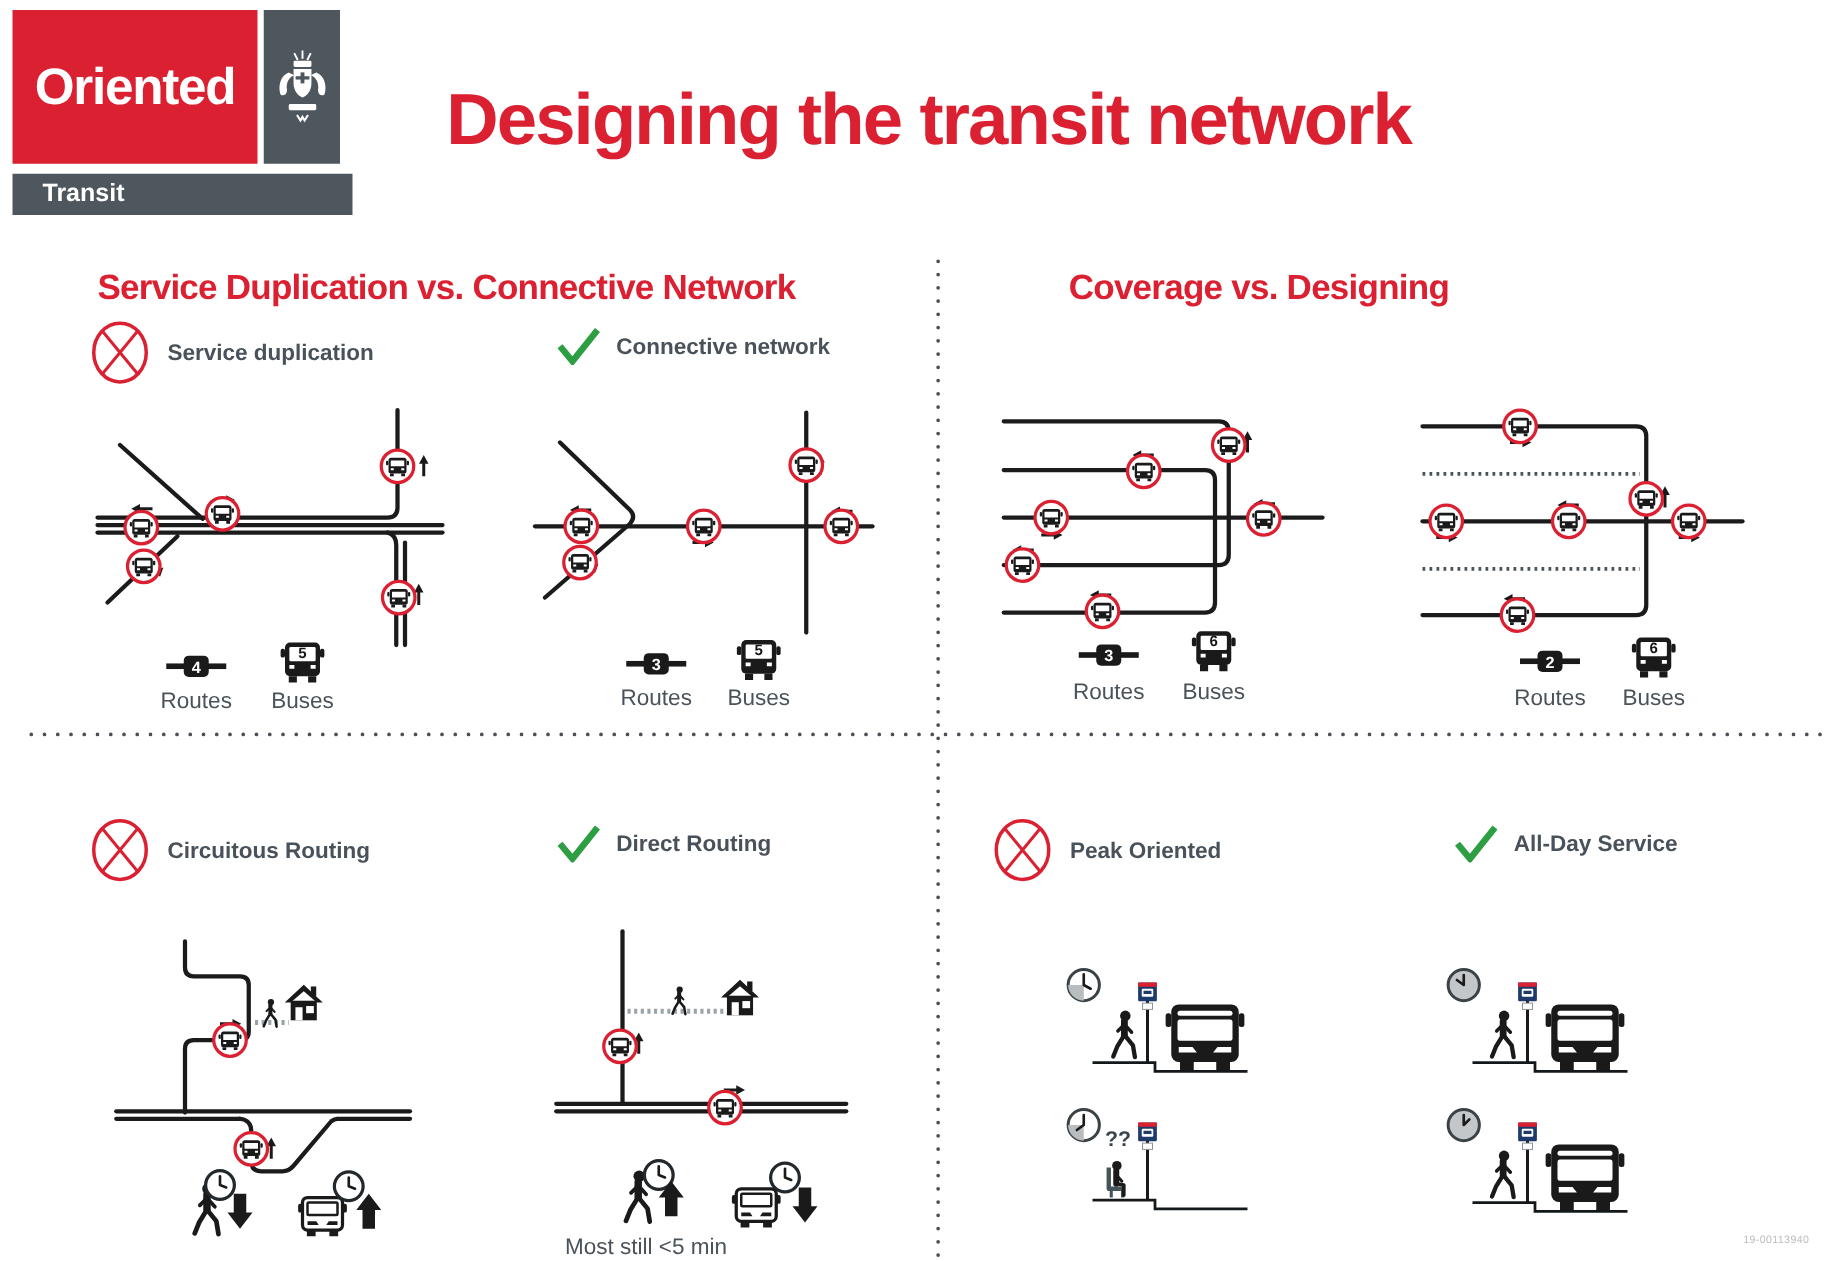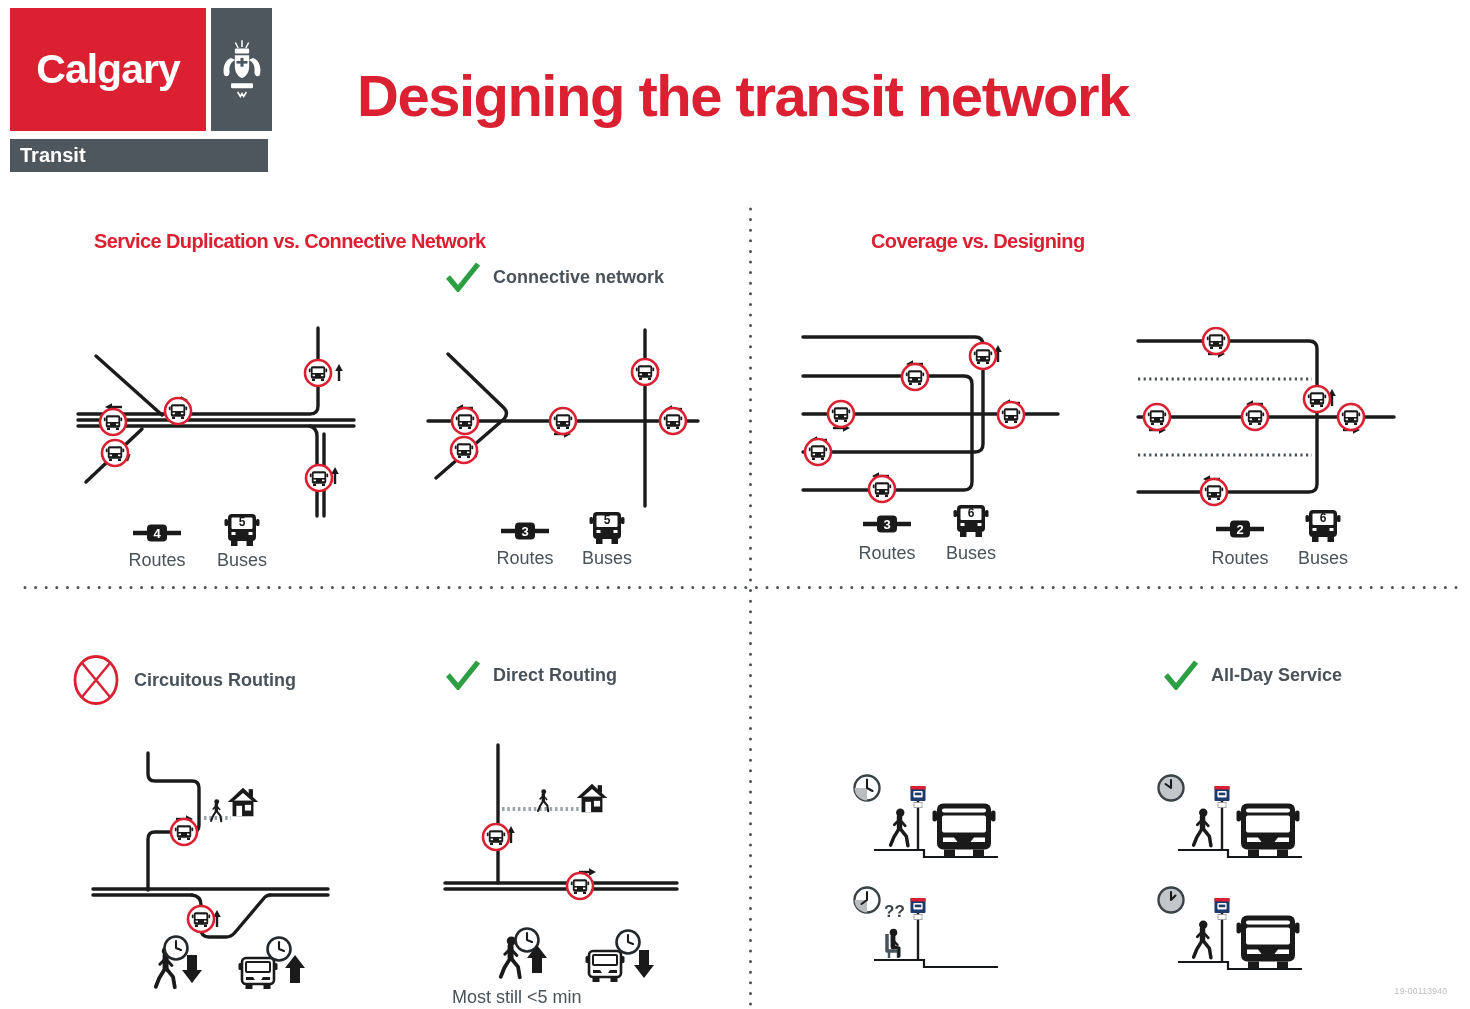--- a/index.html
+++ b/index.html
@@ -7,26 +7,26 @@
        font-family:"Liberation Sans",sans-serif;}
   .abs{position:absolute;}
   
   .logo-red{left:10px;top:8px;width:196px;height:123px;background:#DB2032;
             display:flex;align-items:center;justify-content:center;}
   .logo-word{color:#fff;font-size:41px;font-weight:bold;letter-spacing:-1px;}
   .logo-crest{left:211px;top:8px;width:61px;height:123px;background:#4E565E;
               display:flex;align-items:center;justify-content:center;}
   .transit-bar{left:10px;top:139px;width:248px;height:33px;background:#4E565E;
                color:#fff;font-size:20px;font-weight:bold;display:flex;
-               align-items:center;padding-left:10px;}
+               align-items:center;padding-left:24px;}
   .main-title{left:345px;top:50px;font-size:58px;font-weight:bold;
               letter-spacing:-1.5px;color:#DB2032;white-space:nowrap;}
   
   .q{position:absolute;}
-  .qtitle{position:absolute;margin:16px;font-size:20px;font-weight:bold;
+  .qtitle{position:absolute;margin:0;font-size:28px;font-weight:bold;
           letter-spacing:-0.6px;color:#DB2032;white-space:nowrap;}
   .itemrow{position:absolute;display:flex;align-items:center;gap:13px;}
   .itemlabel{font-size:18px;font-weight:bold;color:#49525A;white-space:nowrap;}
   svg.diagram{position:absolute;overflow:visible;}
   .road{fill:none;stroke:#1b1b1b;stroke-width:3.4;stroke-linecap:round;stroke-linejoin:round;}
   .ground{fill:none;stroke:#15181a;stroke-width:2.2;}
   .dash{fill:none;stroke:#4b5257;stroke-width:3;stroke-dasharray:2.2 3.4;}
   .wdash{fill:none;stroke:#9aa3a8;stroke-width:4;stroke-dasharray:2.5 2.8;}
   .pole{stroke:#1a1a1a;stroke-width:2.4;}
   .hands{stroke:#1a1a1a;stroke-width:2.1;stroke-linecap:round;fill:none;}
@@ -142,21 +142,21 @@
       </g>
     <g id="nope">
       <ellipse cx="0" cy="0" rx="21" ry="23.5" fill="none" stroke="#DB2032" stroke-width="2.8"></ellipse>
       <path d="M-14,-17 L14,17 M14,-17 L-14,17" stroke="#DB2032" stroke-width="2.4"></path>
     </g>
   </defs>
 </svg>
 
 <header>
   <div class="abs logo-red">
-    <span class="logo-word">Calgary</span>
+    <span class="logo-word">Oriented</span>
   </div>
   <div class="abs logo-crest">
     <svg width="44" height="62" viewBox="0 0 40 56">
       <g fill="#fff" stroke="none">
         <path d="M20,1 V7 M14,3 L16.5,8 M26,3 L23.5,8" stroke="#fff" stroke-width="1.4" fill="none"></path>
         <rect x="13.5" y="8.5" width="13" height="4.5" rx="1"></rect>
         <path d="M10,17 C4,19 2,27 4,33 C7,35 9.5,32 8.5,28 C8.5,23 11,20 14,19 Z"></path>
         <path d="M30,17 C36,19 38,27 36,33 C33,35 30.5,32 31.5,28 C31.5,23 29,20 26,19 Z"></path>
         <path d="M13.5,14.5 h13 v10 c0,6.5 -3.5,9.5 -6.5,10.8 c-3,-1.3 -6.5,-4.3 -6.5,-10.8 z"></path>
         <rect x="18.6" y="17" width="2.8" height="8" fill="#4E565E"></rect>
@@ -174,20 +174,26 @@
 
 <svg class="abs" style="left:747px;top:206px" width="7" height="803">
   <line x1="3.5" y1="3" x2="3.5" y2="800" stroke="#4b5156" stroke-width="3" stroke-linecap="round" stroke-dasharray="0 10.6"></line>
 </svg>
 <svg class="abs" style="left:22px;top:584px" width="1441" height="7">
   <line x1="3" y1="3.5" x2="1438" y2="3.5" stroke="#4b5156" stroke-width="3" stroke-linecap="round" stroke-dasharray="0 10.6"></line>
 </svg>
 
 <section class="q" style="left:20px;top:200px;width:730px;height:385px">
   <h2 class="qtitle" style="left:58px;top:14px">Service Duplication vs. Connective Network</h2>
+  <div class="itemrow" style="left:51px;top:56px">
+    <svg width="50" height="52" viewBox="-25 -26 50 52">
+        <use href="#nope"></use>
+      </svg>
+    <span class="itemlabel">Service duplication</span>
+  </div>
   <div class="itemrow" style="left:426px;top:62px">
     <svg width="34" height="30" viewBox="-2 -2 34 30">
         <use href="#chk"></use>
       </svg>
     <span class="itemlabel">Connective network</span>
   </div>
 
   <svg class="diagram" style="left:40px;top:112px" width="340" height="270" viewBox="0 0 340 270">
     <g>
       <path class="road" d="M18,102 H250 Q258,102 258,94 V16"></path>
@@ -356,20 +362,26 @@
     <use href="#fatUp" transform="translate(107,240)"></use>
     <use href="#busOut" transform="translate(175,245)"></use>
     <use href="#clockW" transform="translate(198,222)"></use>
     <path class="hands" d="M198,222 L198,215 M198,222 L203,224"></path>
     <use href="#fatUp" transform="translate(214,243) rotate(180)"></use>
     <text class="note" x="22" y="283">Most still &lt;5 min</text>
   </svg>
 </section>
 
 <section class="q" style="left:750px;top:588px;width:720px;height:421px">
+  <div class="itemrow" style="left:43px;top:66px">
+    <svg width="50" height="52" viewBox="-25 -26 50 52">
+        <use href="#nope"></use>
+      </svg>
+    <span class="itemlabel">Peak Oriented</span>
+  </div>
   <div class="itemrow" style="left:414px;top:72px">
     <svg width="34" height="30" viewBox="-2 -2 34 30">
         <use href="#chk"></use>
       </svg>
     <span class="itemlabel">All-Day Service</span>
   </div>
 
   <svg class="diagram" style="left:70px;top:152px" width="330" height="269" viewBox="0 0 330 269">
 
     <use href="#clockP" transform="translate(47,48)"></use>

